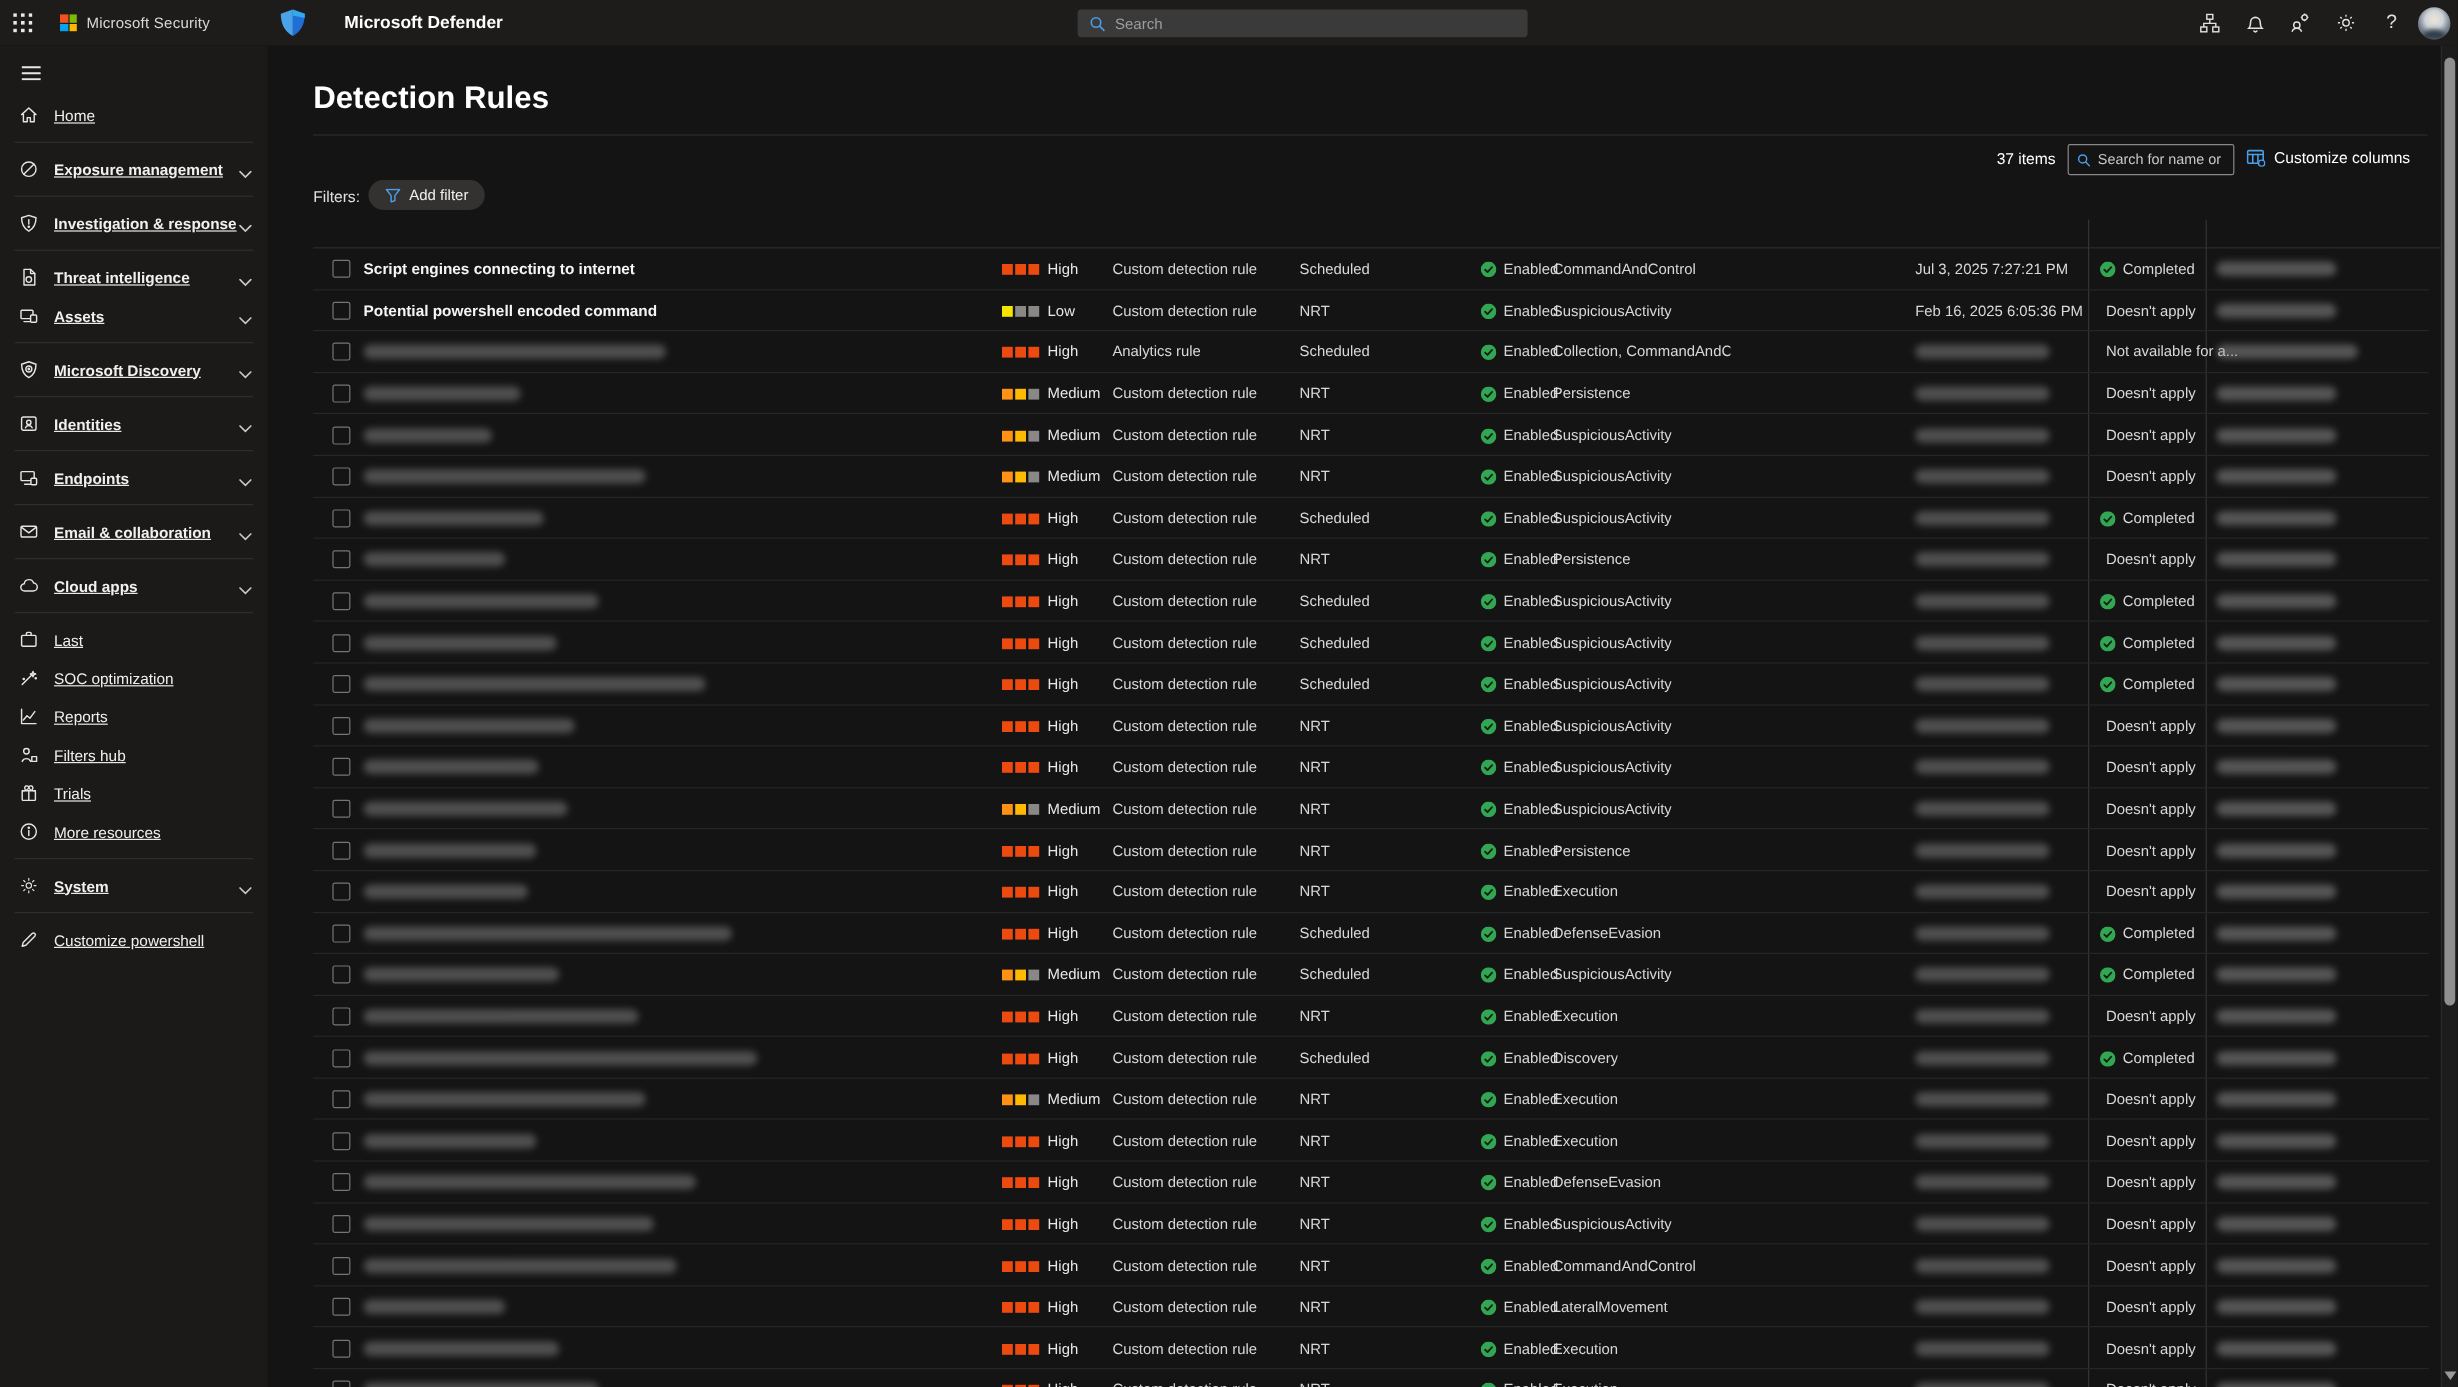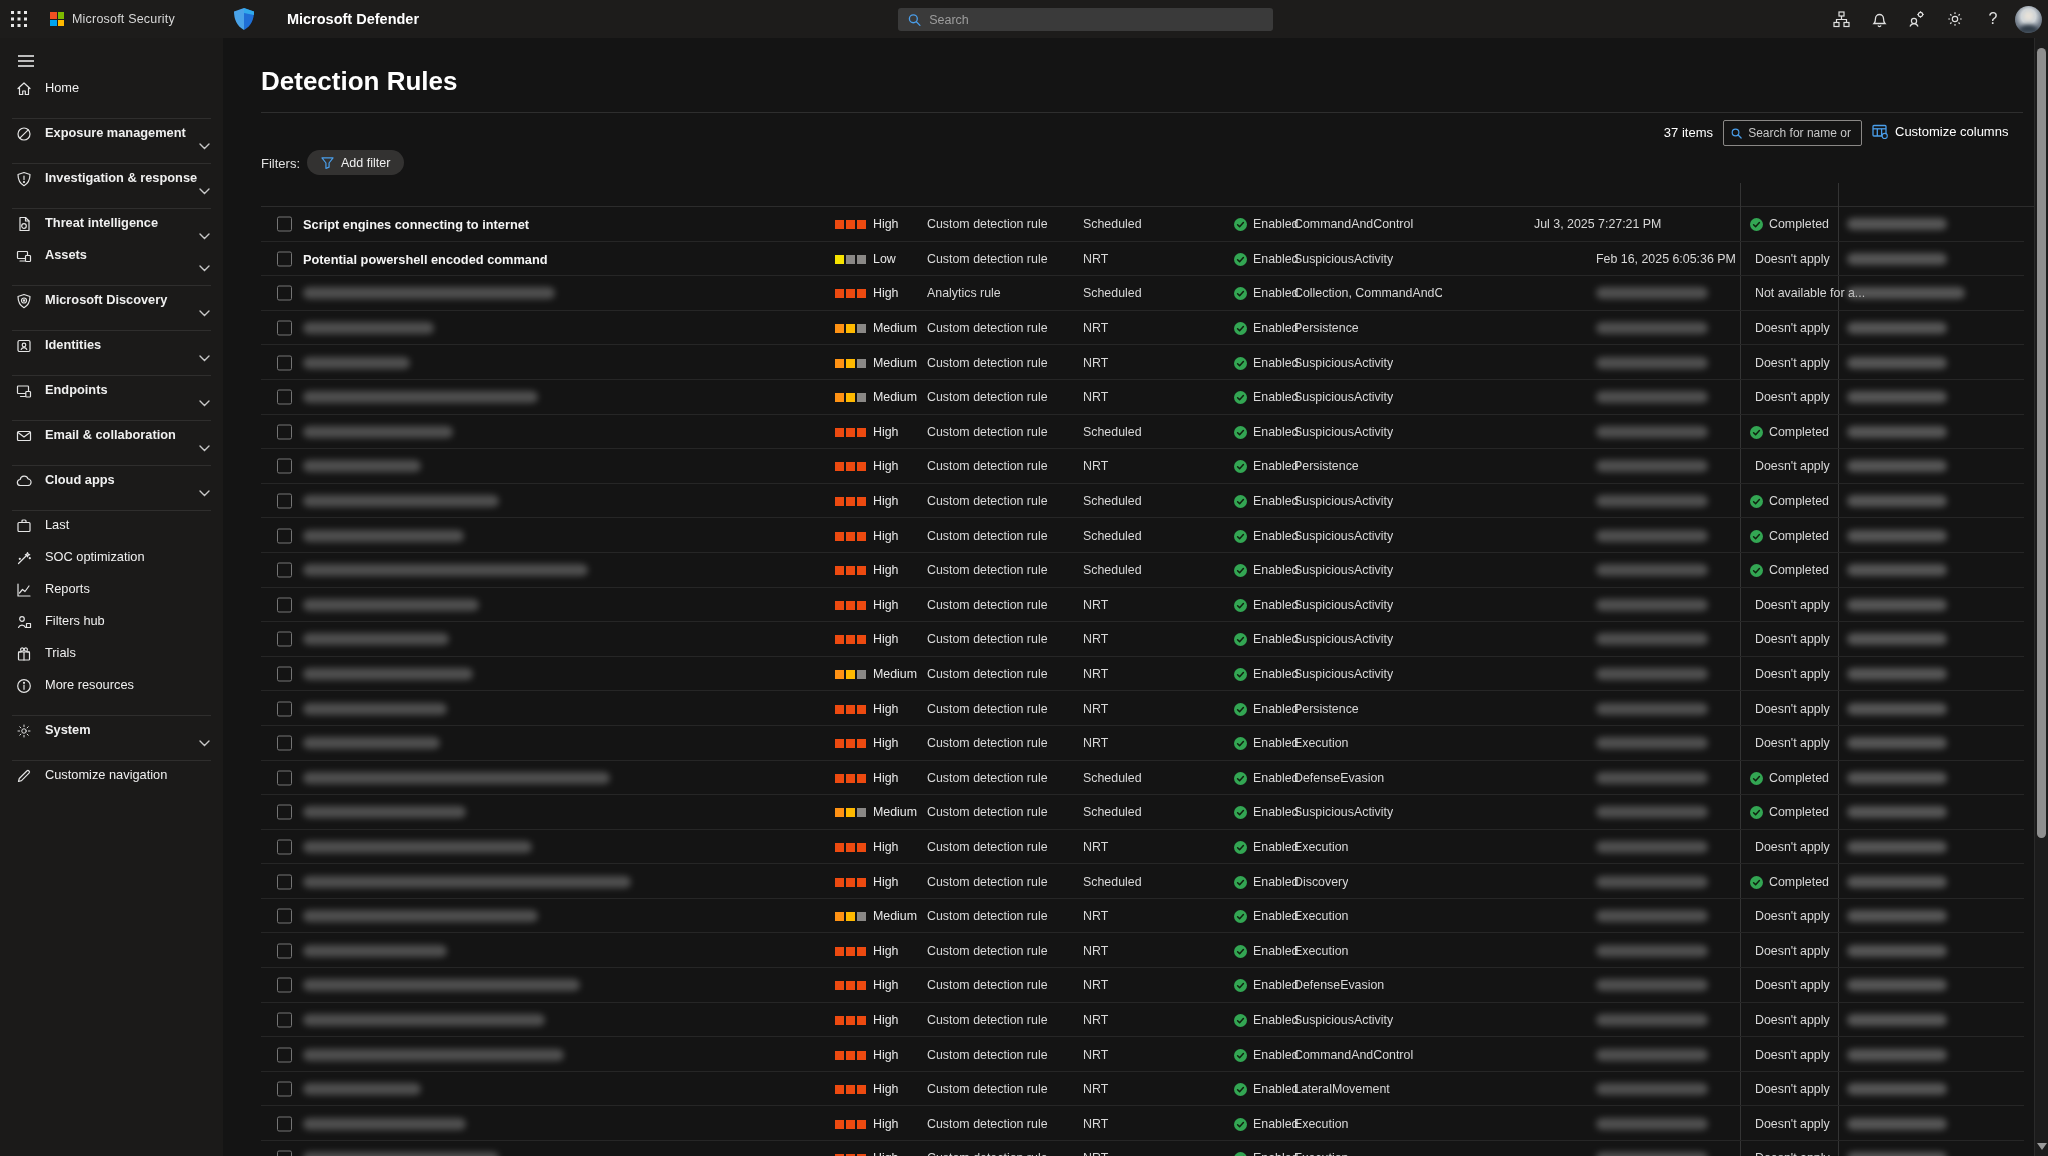--- a/index.html
+++ b/index.html
@@ -25,22 +25,22 @@
   .top-icon { width:32px; height:32px; display:flex; align-items:center; justify-content:center;
     color:#e0e0e0; cursor:pointer; font-size:15px; }
   .avatar { width:27px; height:27px; border-radius:50%; overflow:hidden; position:relative;
     background:radial-gradient(circle at 50% 38%, #cdd3d8 0 34%, #7b8591 60%, #3c4754 100%); cursor:pointer; }
   .avatar .ph { position:absolute; inset:0; filter:blur(2px); }
 
   
   .sidebar { position:absolute; left:0; top:38px; width:223px; bottom:0; background:#1b1a19; z-index:20; }
   .hamburger { width:36px; height:30px; margin:8px 0 4px 8px; display:flex; align-items:center;
     justify-content:center; cursor:pointer; }
-  .nav-item { height:32px; display:flex; align-items:flex-start; padding-left:15px; gap:13px;
-    cursor:pointer; position:relative; }
+  .nav-item { height:32px; display:flex; align-items:center; padding-left:15px; gap:13px;
+    cursor:pointer; position:relative;text-decoration:underline; }
   .nav-item .lbl { font-size:12.8px; color:#f0f0f0; white-space:nowrap; }
   .nav-item.bold .lbl { font-weight:700; }
   .nav-item .chev { position:absolute; right:13px; top:11px; }
   .nav-divider { height:1px; background:#2f2e2d; margin:6px 12px 6px 12px; }
   .nav-icon { width:17px; height:17px; flex:0 0 17px; display:flex; align-items:center; justify-content:center; }
 
   
   .content { position:absolute; left:223px; top:38px; width:1825px; bottom:0; background:#141414; overflow:hidden; }
   .page-title { position:absolute; left:38px; top:28px; font-size:26px; font-weight:700; color:#ffffff; }
   .title-rule { position:absolute; left:38px; top:74px; width:1762px; height:1px; background:#2e2e2e; }
@@ -382,21 +382,21 @@
             <path d="M1 1 L5.5 5.5 L10 1" fill="none" stroke="#c8c8c8" stroke-width="1.4" stroke-linecap="round"></path>
           </svg></span>
       </div>
       <div class="nav-divider"></div>
       <div class="nav-item">
         <span class="nav-icon">
           <svg width="16" height="16" viewBox="0 0 16 16" fill="none" stroke="#e4e4e4" stroke-width="1.2" stroke-linecap="round" stroke-linejoin="round">
             <path d="M2.5 13.5 l.8-3 7.5-7.5 a1.5 1.5 0 0 1 2.2 2.2 L5.5 12.7 Z"></path>
           </svg>
         </span>
-        <span class="lbl">Customize navigation</span>
+        <span class="lbl">Customize powershell</span>
       </div>
     </div>
 </div>
 
 <div class="content">
   <div class="page-title">Detection Rules</div>
   <div class="title-rule"></div>
 
   <div class="items-count">37 items</div>
   <div class="tbl-search">
@@ -437,21 +437,21 @@
           <div class="cell" style="left:612px"><span class="sev-sq" style="background:#ed4a10"></span><span class="sev-sq" style="background:#ed4a10"></span><span class="sev-sq" style="background:#ed4a10"></span><span style="margin-left:5px;color:#e8e8e8">High</span></div>
           <div class="cell" style="left:704px">Custom detection rule</div>
           <div class="cell" style="left:860px">Scheduled</div>
           <div class="cell" style="left:1011px"><span class="status-ic">
   <svg width="13" height="13" viewBox="0 0 13 13">
                 <circle cx="6.5" cy="6.5" r="6.5" fill="#33a653"></circle>
   <path d="M3.6 6.8 L5.6 8.8 L9.4 4.6" fill="none" stroke="#10210f" stroke-width="1.5" stroke-linecap="round" stroke-linejoin="round"></path>
               </svg>
             </span>Enabled</div>
           <div class="cell" style="left:1071px;max-width:148px;overflow:hidden">CommandAndControl</div>
-          <div class="cell" style="left:1311px">Jul 3, 2025 7:27:21 PM</div>
+          <div class="cell" style="left:1373px">Jul 3, 2025 7:27:21 PM</div>
           <div class="cell" style="left:1527px"><span class="run-ic">
   <svg width="13" height="13" viewBox="0 0 13 13">
                 <circle cx="6.5" cy="6.5" r="6.5" fill="#33a653"></circle>
   <path d="M3.6 6.8 L5.6 8.8 L9.4 4.6" fill="none" stroke="#10210f" stroke-width="1.5" stroke-linecap="round" stroke-linejoin="round"></path>
               </svg>
             </span>Completed</div>
           <div class="blur-bar" style="left:1624px;width:100px;opacity:.5"></div>
           <div class="row-sep"></div>
         </div>
         <div class="trow">

